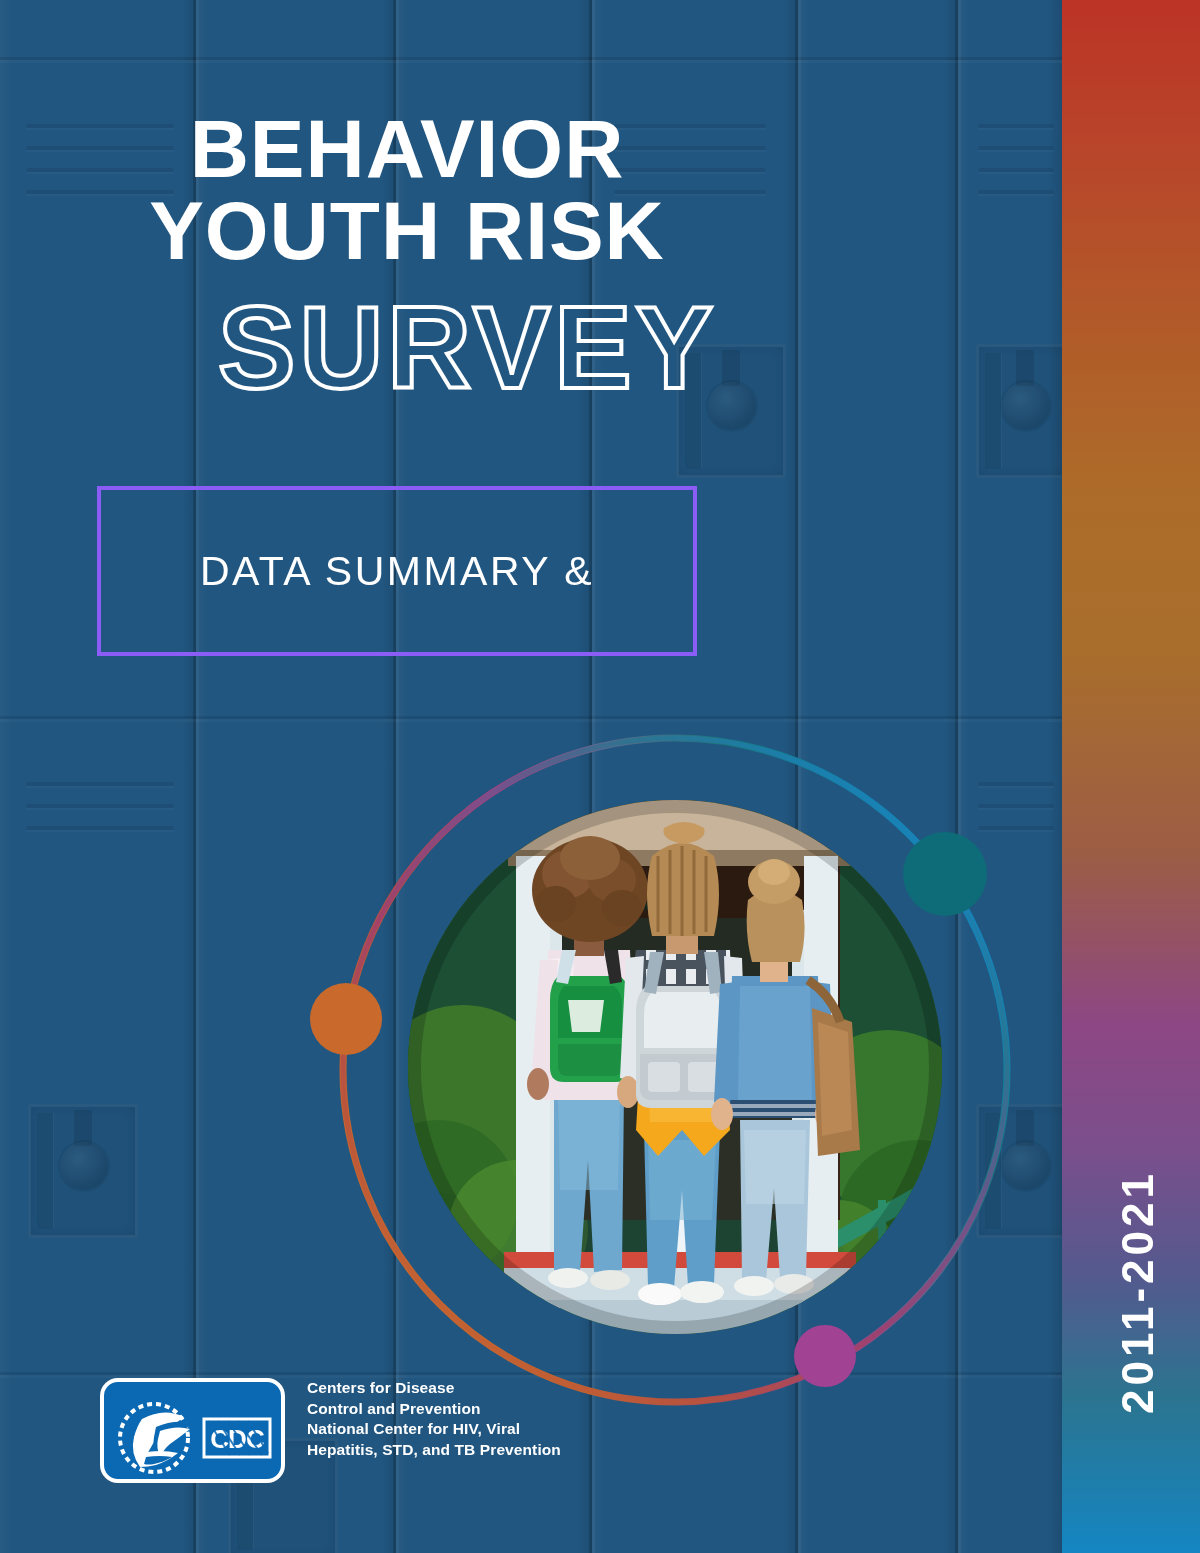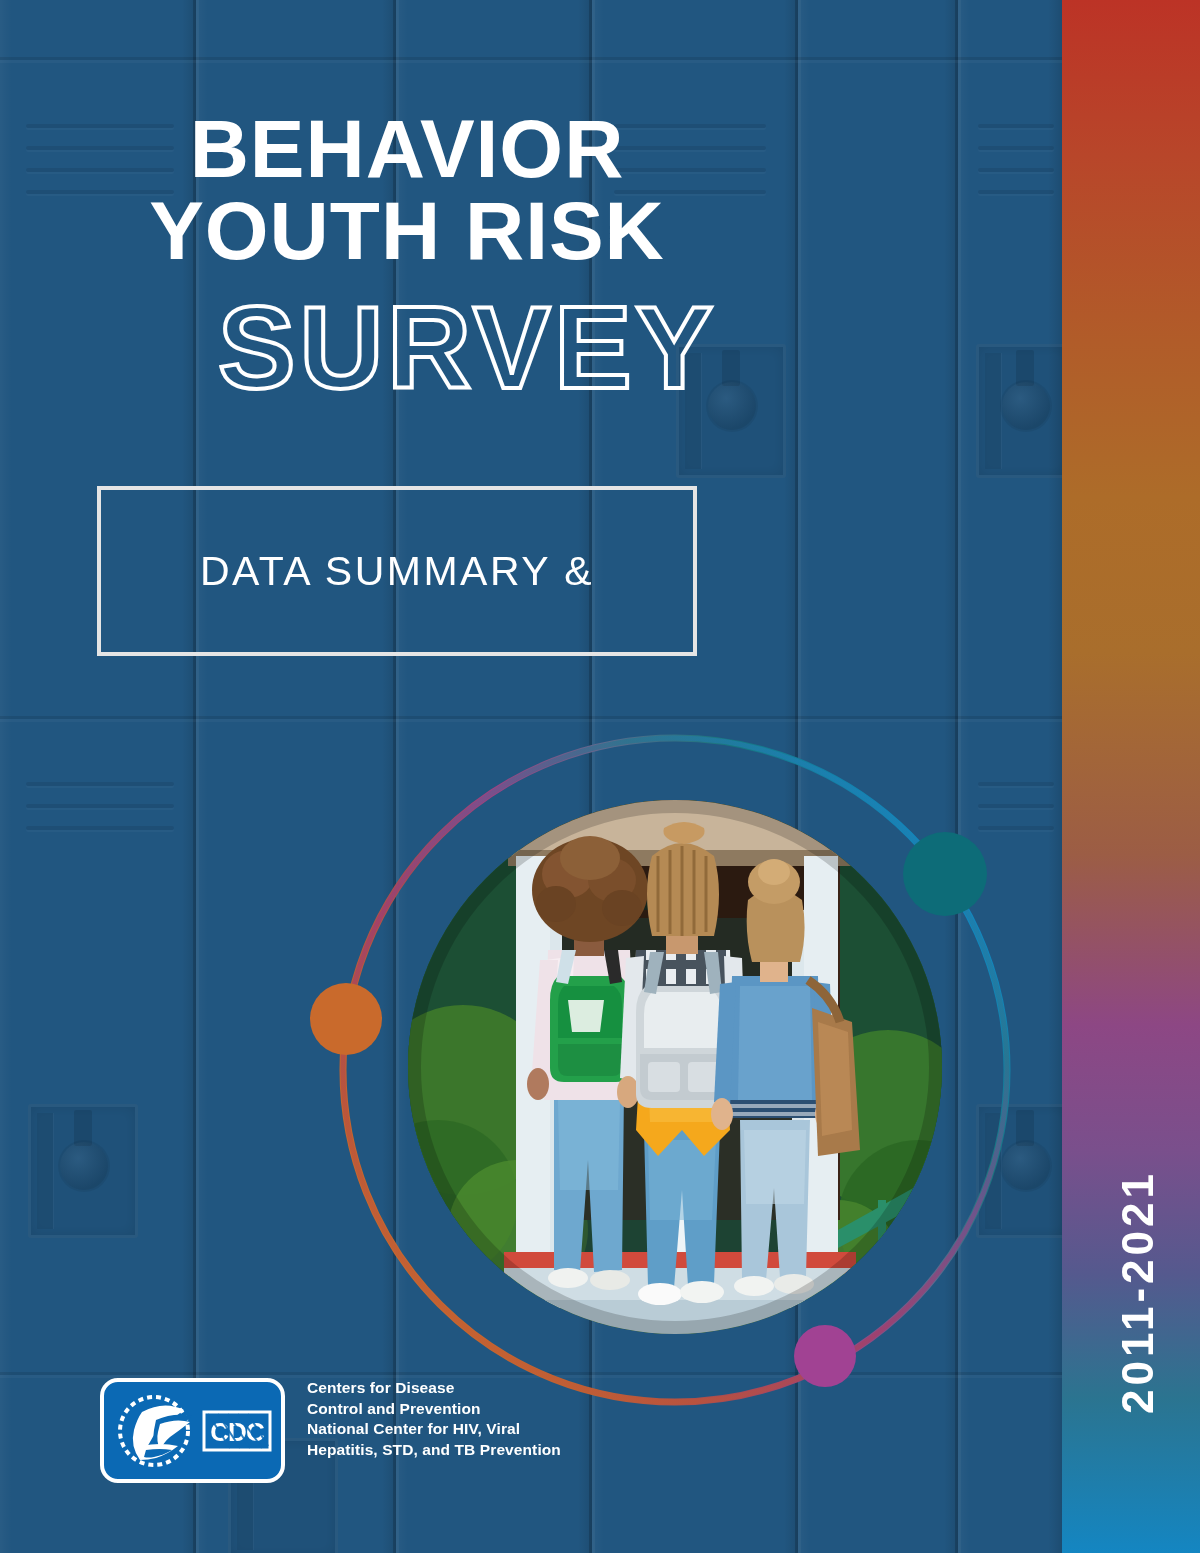--- a/index.html
+++ b/index.html
@@ -153,21 +153,21 @@
     line-height: 1.0;
     white-space: nowrap;
   }
 
   .subtitle-box {
     position: absolute;
     left: 97px;
     top: 486px;
     width: 600px;
     height: 170px;
-    border: 4px solid #e5e5e5;
+    border: 4px solid #8b5cf6;
     box-sizing: border-box;
     display: flex;
     flex-direction: row;
     align-items: center;
     justify-content: center;
   }
   .sub-line {
     color: #ffffff;
     font-size: 41px;
     font-weight: 400;
@@ -214,21 +214,21 @@
     align-items: flex-start;
   }
   .cdc-mark {
     width: 185px;
     height: 105px;
     background: #0b69b4;
     border: 4px solid #ffffff;
     border-radius: 18px;
     box-sizing: border-box;
     display: flex;
-    align-items: center;
+    align-items: flex-end;
     justify-content: center;
     flex: none;
   }
   .agency-text {
     margin-left: 22px;
     color: #ffffff;
     font-size: 15.5px;
     font-weight: 700;
     line-height: 1.33;
     letter-spacing: 0.1px;

